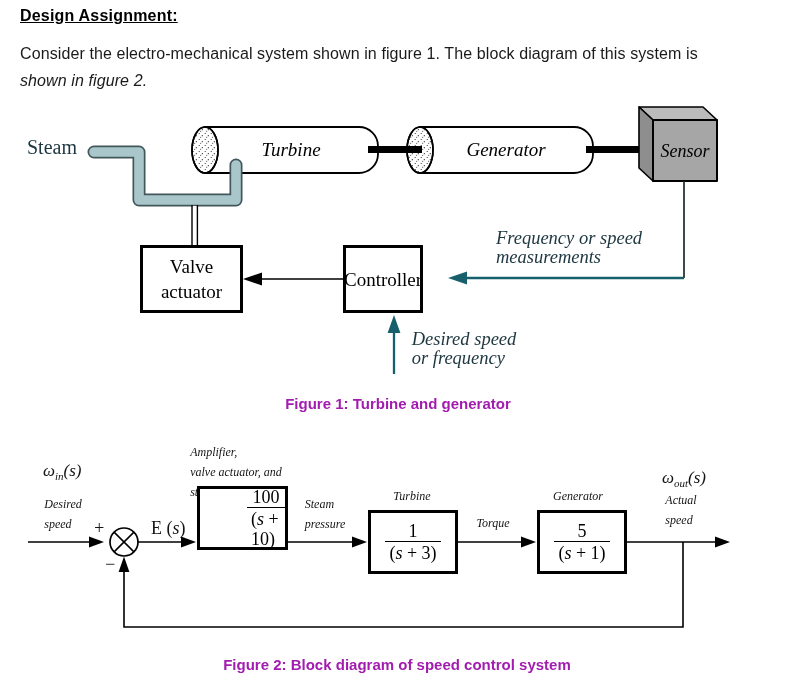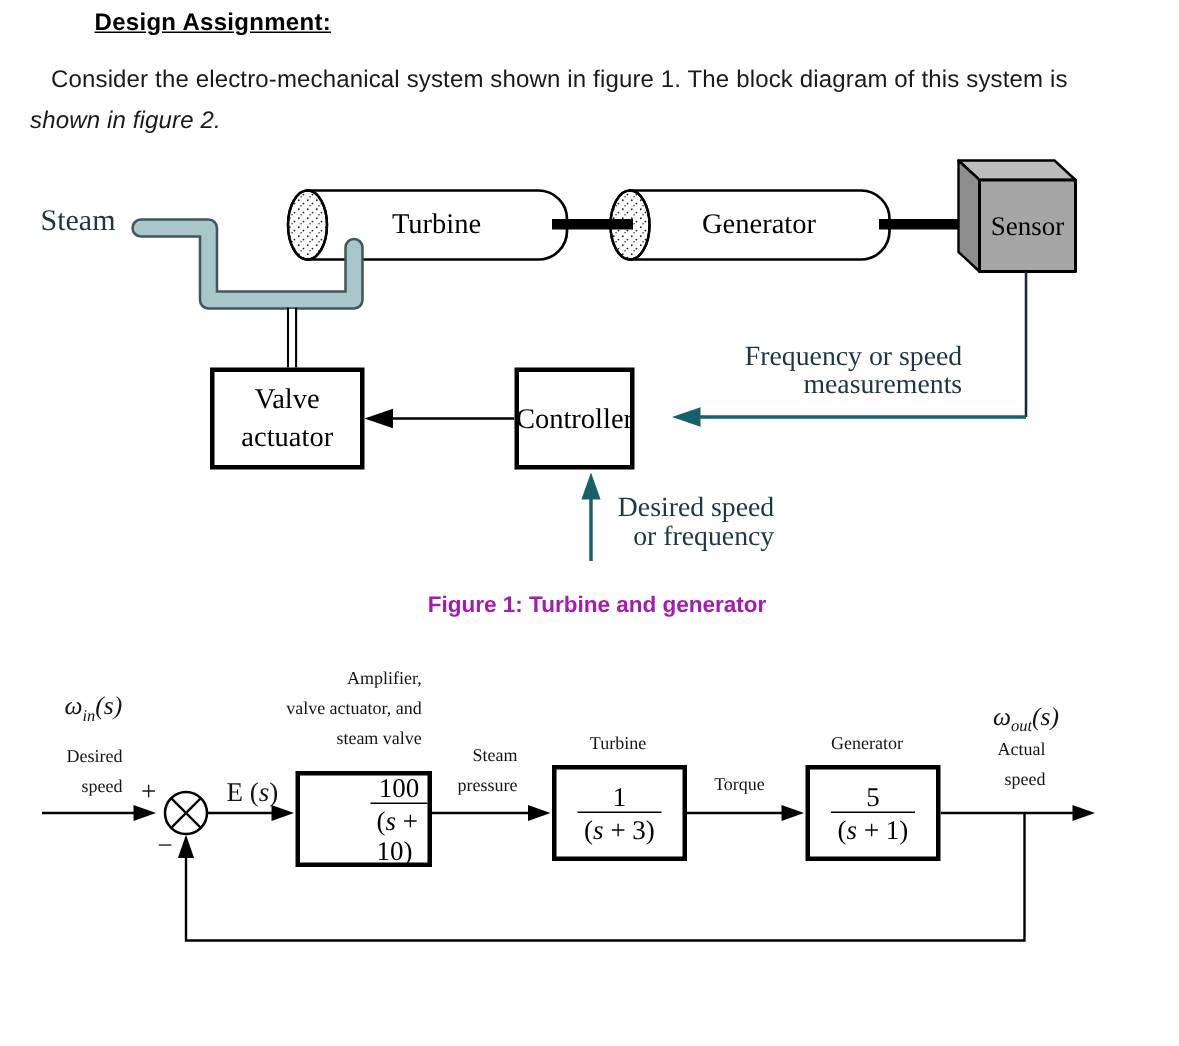--- a/index.html
+++ b/index.html
@@ -1,20 +1,20 @@
 <!DOCTYPE html>
 <html style="--pipe-fill: #a9c7cb; --pipe-outline: #42575c; --signal-teal: #175f6b; --sensor-front: #a6a6a6; --sensor-top: #bcbcbc; --sensor-side: #8e8e8e; --annotation-text: #1d3640;"><head>
 <meta charset="utf-8">
 <style>
   html,body{margin:0;padding:0;background:#fff;}
   .page{position:relative;width:786px;height:697px;background:#fff;overflow:hidden;
         font-family:"Liberation Sans",sans-serif;color:#000;}
   svg.diagram{position:absolute;left:0;top:0;width:786px;height:697px;}
   .abs{position:absolute;white-space:nowrap;}
-  .c{transform:translate(-50%,-50%);text-align:right;}
+  .c{transform:translate(-50%,-50%);text-align:left;font-style:italic;}
   .cx{transform:translateX(-50%);text-align:center;}
   .serif{font-family:"Liberation Serif",serif;}
   .annot{color:var(--annotation-text,#1d3640);}
   .doc-title{font-size:16px;font-weight:bold;text-decoration:underline;letter-spacing:.2px;}
   .para{font-size:16px;letter-spacing:.1px;color:#1a1a1a;}
   .caption{font-size:15px;font-weight:bold;color:#a21caf;}
   .box{position:absolute;box-sizing:border-box;border:3px solid #000;background:#fff;
        display:flex;flex-direction:column;align-items:center;justify-content:center;}
   .boxlabel{font-family:"Liberation Serif",serif;font-size:19px;line-height:25px;text-align:center;}
   .frac{display:flex;flex-direction:column;align-items:center;font-family:"Liberation Serif",serif;
@@ -102,22 +102,22 @@
       <polygon points="124,556.5 118.6,572 129.4,572" stroke="none"></polygon>
     </g>
 
     <g>
       <circle cx="124" cy="542" r="14" fill="#fff" stroke="#000" stroke-width="1.7"></circle>
       <line x1="114.1" y1="532.1" x2="133.9" y2="551.9" stroke="#000" stroke-width="1.5"></line>
       <line x1="133.9" y1="532.1" x2="114.1" y2="551.9" stroke="#000" stroke-width="1.5"></line>
     </g>
   </svg>
 
-  <div class="abs doc-title" style="left:20px;top:7px;margin-left:43px;">Design Assignment:</div>
-  <div class="abs para" style="left:34px;top:45px;">Consider the electro-mechanical system shown in figure 1. The block diagram of this system is</div>
+  <div class="abs doc-title" style="left:20px;top:7px;">Design Assignment:</div>
+  <div class="abs para" style="left:20px;top:45px;">Consider the electro-mechanical system shown in figure 1. The block diagram of this system is</div>
   <div class="abs para" style="left:20px;top:72px;font-style:italic;">shown in figure 2.</div>
 
   <div class="abs serif annot" style="left:27px;top:136px;font-size:20px;">Steam</div>
   <div class="abs serif c" style="left:291px;top:150px;font-size:19px;">Turbine</div>
   <div class="abs serif c" style="left:506px;top:150px;font-size:19px;">Generator</div>
   <div class="abs serif c" style="left:685px;top:151px;font-size:18px;">Sensor</div>
 
   <div class="box" style="left:140px;top:245px;width:103px;height:68px;">
     <div class="boxlabel">Valve</div>
     <div class="boxlabel">actuator</div>
@@ -150,21 +150,21 @@
   <div class="abs f2lbl c" style="left:110px;top:564px;font-size:18px;">−</div>
 
   <div class="abs f2lbl" style="left:151px;top:518px;font-size:18px;"><span>E (</span><span class="it">s</span><span>)</span></div>
 
   <div class="abs f2lbl c" style="left:236px;top:472px;line-height:20px;">
     <div>Amplifier,</div>
     <div>valve actuator, and</div>
     <div>steam valve</div>
   </div>
 
-  <div class="box" style="left:197px;top:514px;width:91px;height:64px;padding-left:47px;">
+  <div class="box" style="left:197px;top:486px;width:91px;height:64px;padding-left:47px;">
     <div class="frac">
       <div class="num">100</div>
       <div class="den"><span>(</span><span class="it">s</span><span> + 10)</span></div>
     </div>
   </div>
 
   <div class="abs f2lbl c" style="left:325px;top:514px;line-height:19.5px;">
     <div>Steam</div>
     <div>pressure</div>
   </div>
@@ -189,14 +189,15 @@
     </div>
   </div>
 
   <div class="abs f2lbl" style="left:662px;top:468px;font-size:17px;"><span class="it">ω</span><sub class="it">out</sub><span class="it">(s)</span></div>
 
   <div class="abs f2lbl c" style="left:681px;top:510px;line-height:19.5px;">
     <div>Actual</div>
     <div>speed</div>
   </div>
 
+  <div class="abs caption cx" style="left:397px;top:656px;">Figure 2: Block diagram of speed control system</div>
 
 </div>
 
 </body></html>

